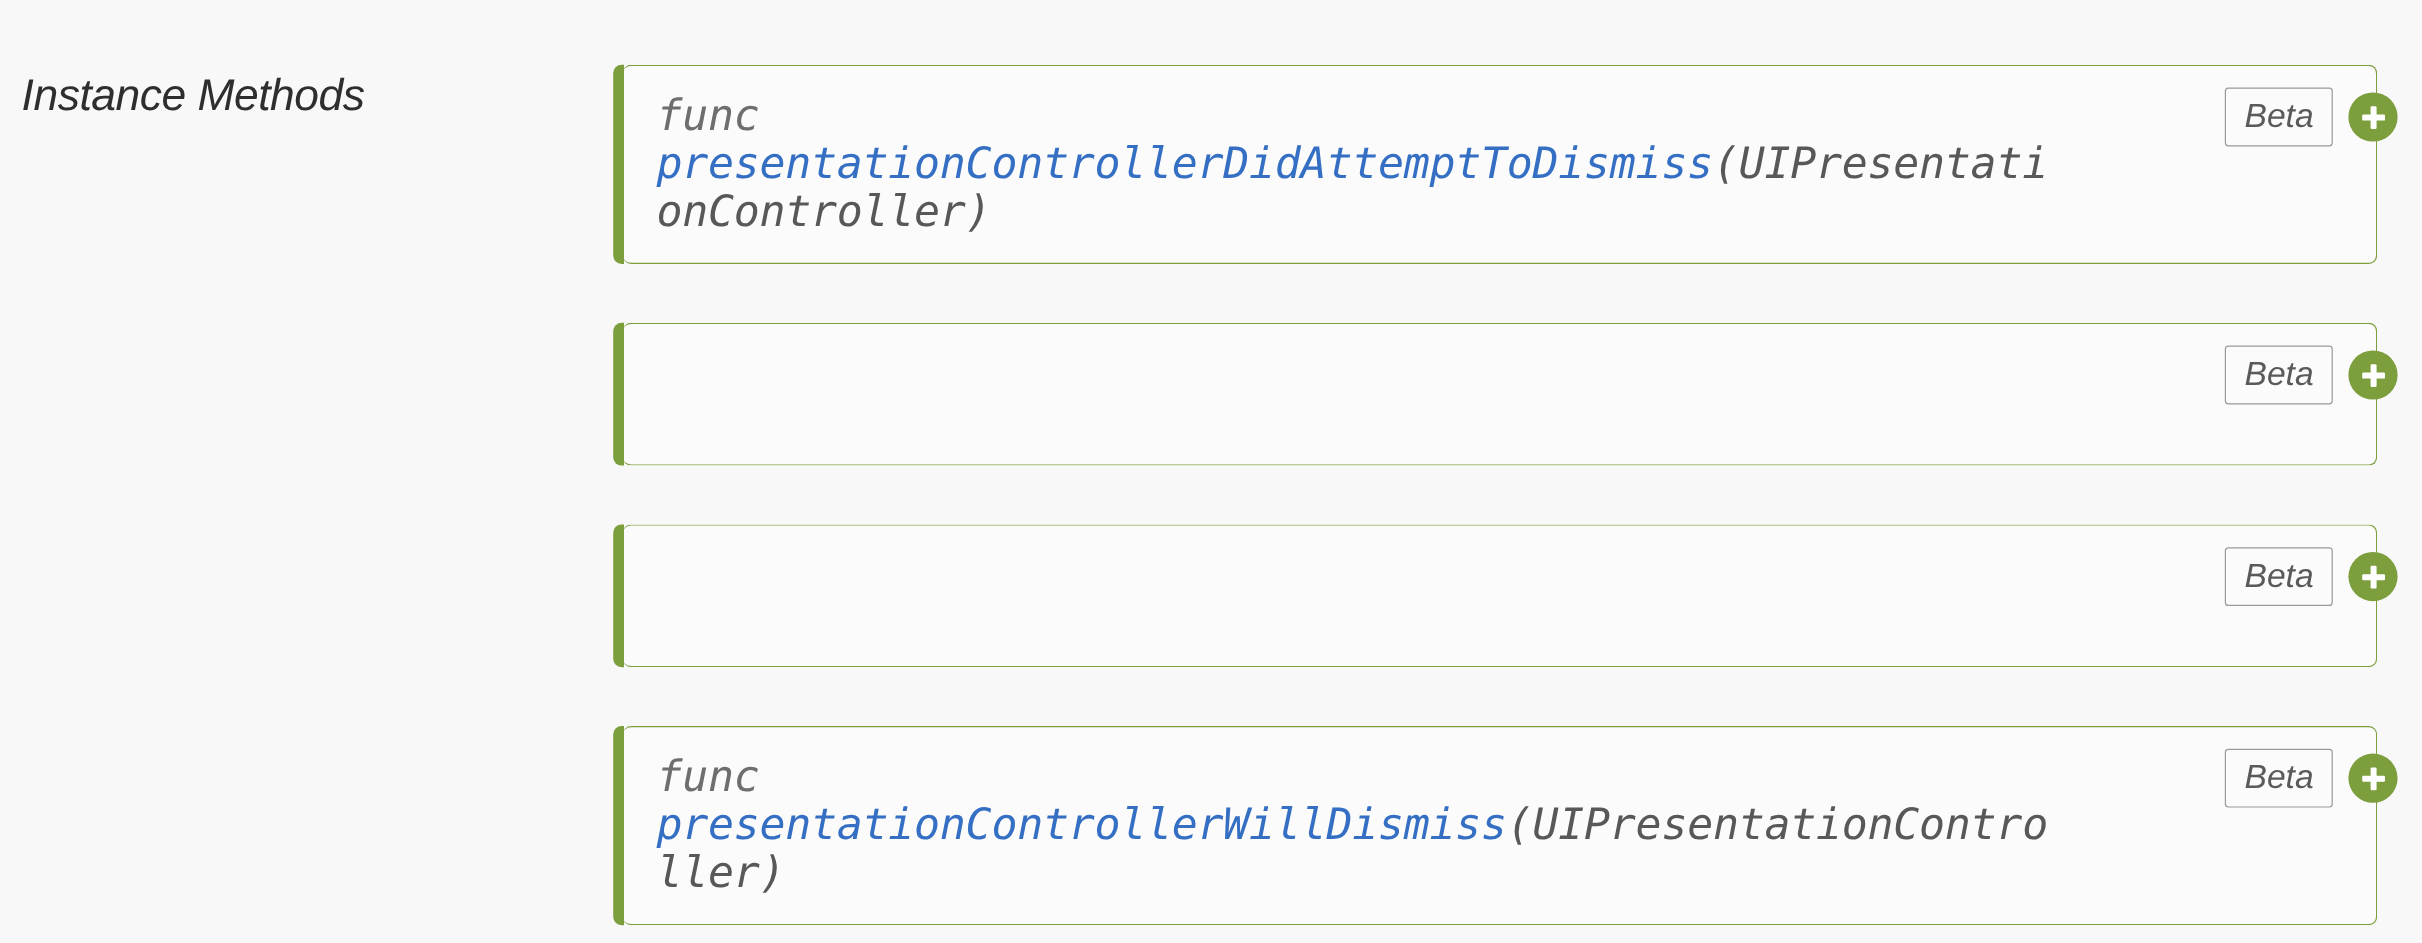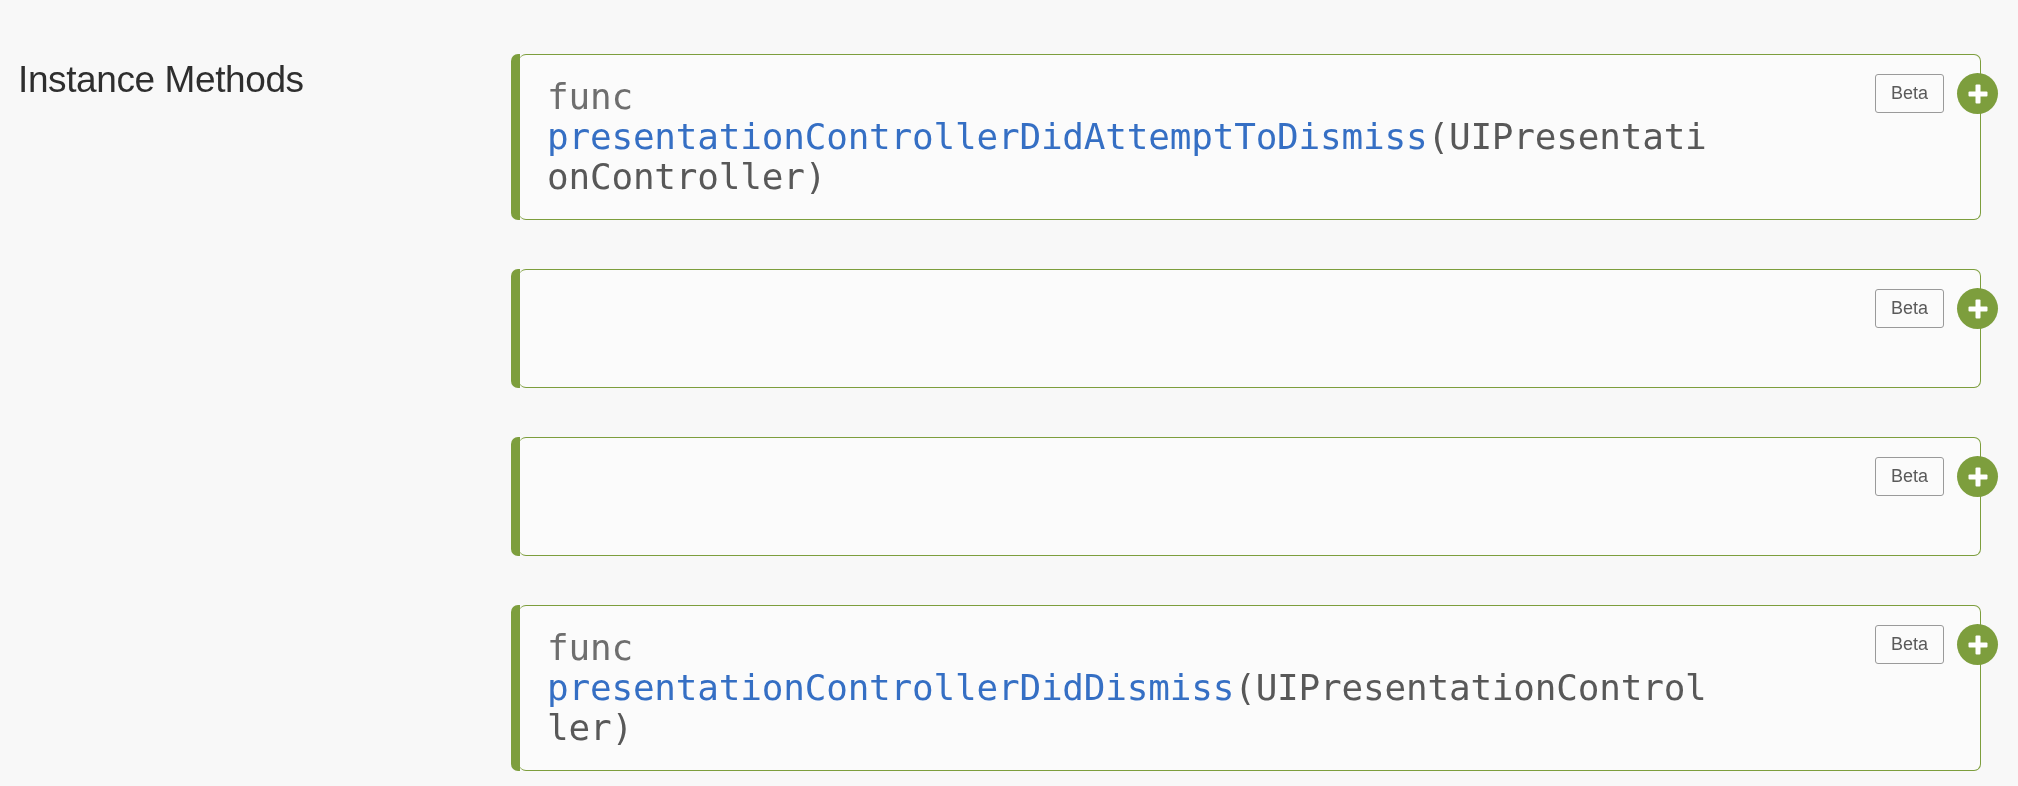--- a/index.html
+++ b/index.html
@@ -10,20 +10,21 @@
     background: #f8f8f8;
     font-family: "Liberation Sans", sans-serif;
     overflow: hidden;
   }
 
   .page {
     position: relative;
     width: 1680px;
     height: 786px;
     background: #f8f8f8;
+    font-style: italic;
   }
 
   
   .section-title {
     position: absolute;
     left: 18px;
     top: 57px;
     font-size: 37px;
     font-weight: 400;
     letter-spacing: -0.4px;
@@ -89,21 +90,21 @@
     display: flex;
     align-items: center;
     gap: 13px;
   }
 
   .beta-badge {
     border: 1px solid #9a9a9a;
     border-radius: 3px;
     background: transparent;
     color: #5a5a5a;
-    font-size: 18px;
+    font-size: 28px;
     font-family: "Liberation Sans", sans-serif;
     line-height: 1;
     padding: 9px 15px 10px 15px;
     white-space: nowrap;
   }
 
   .add-button {
     width: 41px;
     height: 41px;
     border-radius: 50%;
@@ -161,21 +162,21 @@
       <span class="accent-bar"></span>
       <div class="card-controls">
         <span class="beta-badge">Beta</span>
         <span class="add-button"></span>
       </div>
     </div>
 
     <div class="method-card">
       <span class="accent-bar"></span>
       <div class="signature">
-        <span class="kw">func</span><span class="plain"> </span><span class="name">presentationControllerDidDismiss</span><span class="plain">(UIPresentationController)</span>
+        <span class="kw">func</span><span class="plain"> </span><span class="name">presentationControllerWillDismiss</span><span class="plain">(UIPresentationController)</span>
       </div>
       <div class="card-controls">
         <span class="beta-badge">Beta</span>
         <span class="add-button"></span>
       </div>
     </div>
 
   </div>
 </div>
 

